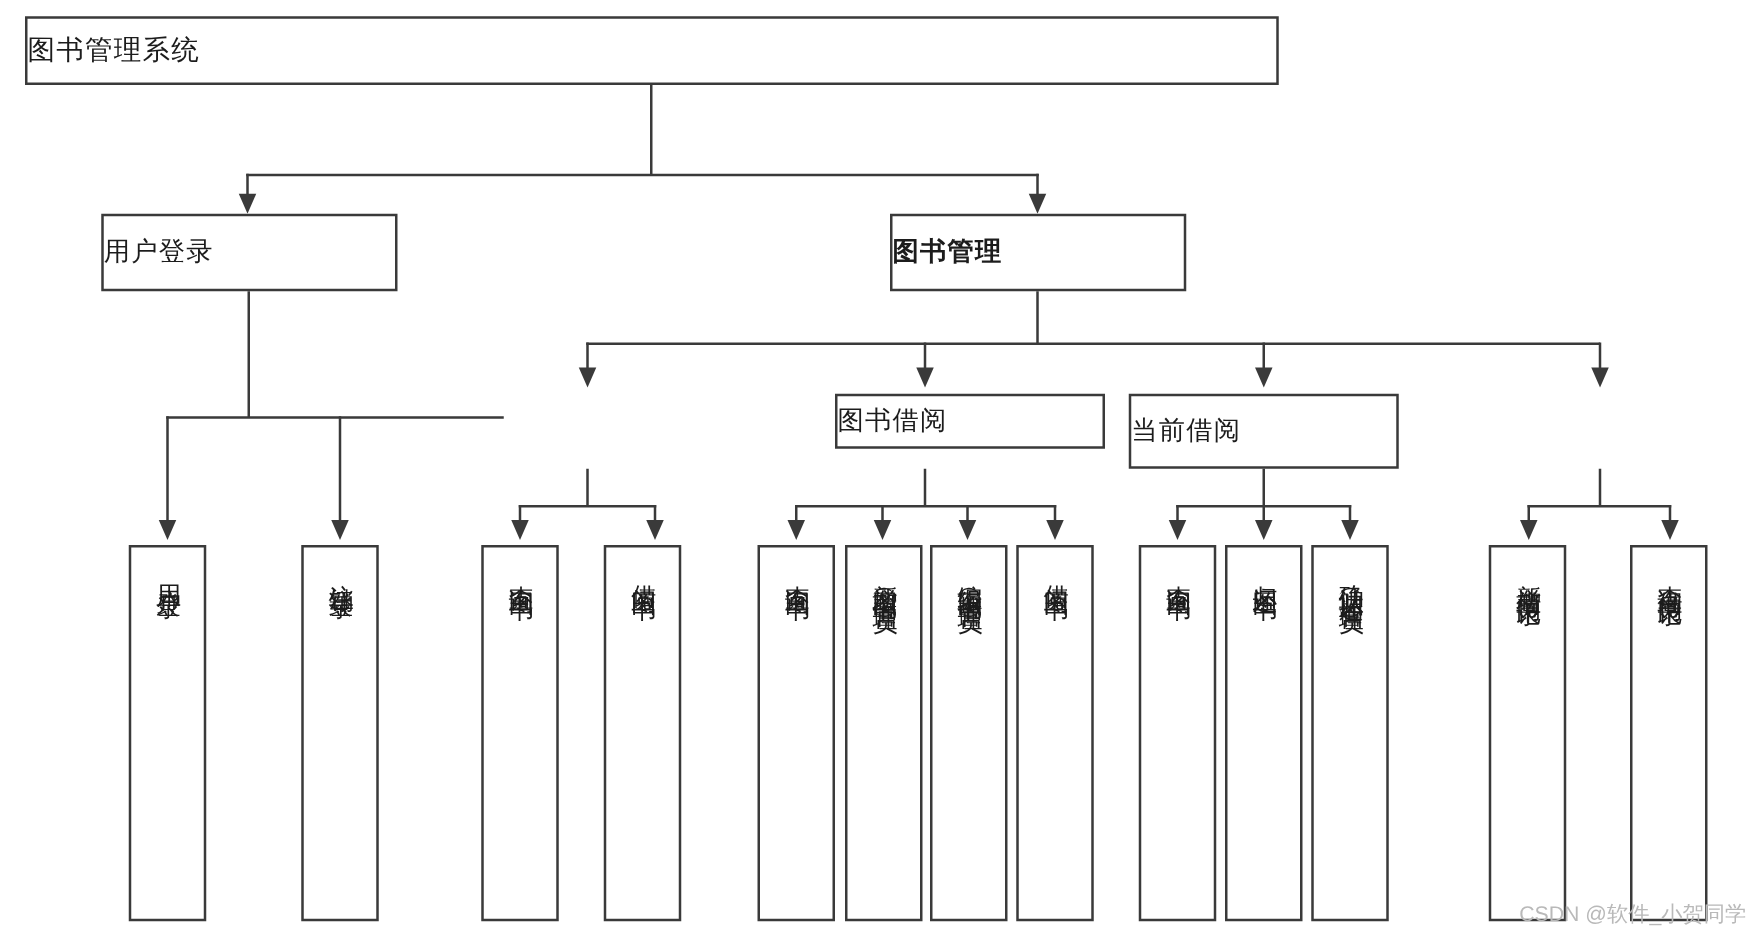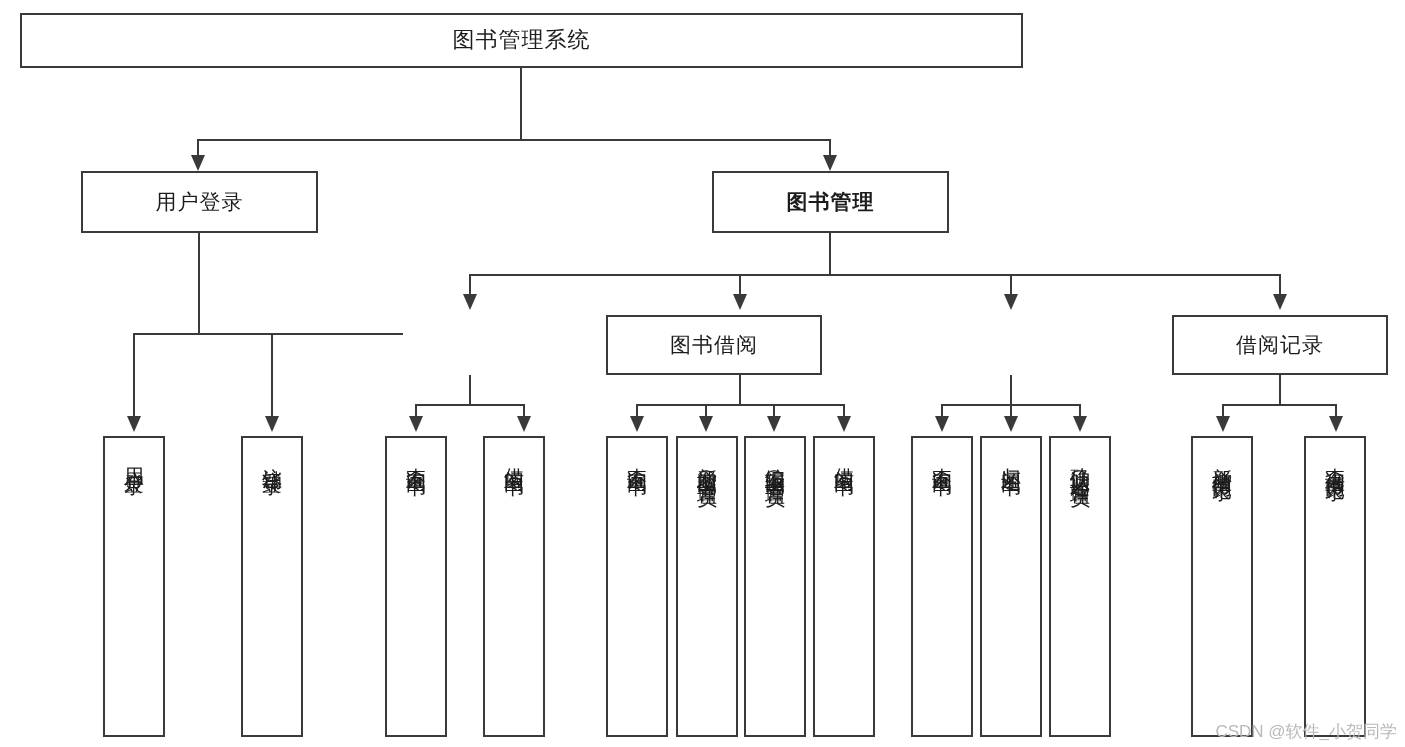--- a/index.html
+++ b/index.html
@@ -19,21 +19,20 @@
   }
 
   
   .node {
     position: absolute;
     box-sizing: border-box;
     background: #ffffff;
     border: 2px solid #3a3a3a;
     display: flex;
     align-items: center;
-    justify-content: center;
     color: #1c1c1c;
   }
   .node.horiz {
     font-size: 21px;
     letter-spacing: 1px;
     line-height: 1.1;
   }
   .node.root {
     font-size: 22px;
   }
@@ -123,25 +122,25 @@
 
   <div class="line-v" style="left:739px; top:274px; height:26px;"></div>
   <div class="arrow" style="left:733px; top:294px;"></div>
 
   <div class="line-v" style="left:1010px; top:274px; height:26px;"></div>
   <div class="arrow" style="left:1004px; top:294px;"></div>
 
   <div class="line-v" style="left:1279px; top:274px; height:26px;"></div>
   <div class="arrow" style="left:1273px; top:294px;"></div>
 
-  <div class="node horiz" style="left:606px; top:315px; width:216px; height:60px;">
+  <div class="node horiz" style="left:668px; top:315px; width:216px; height:44px;">
     <span>图书借阅</span>
   </div>
-  <div class="node horiz" style="left:1172px; top:315px; width:216px; height:60px;">
-    <span>借阅记录</span>
+  <div class="node horiz" style="left:903px; top:315px; width:216px; height:60px;">
+    <span>当前借阅</span>
   </div>
 
   <div class="line-v" style="left:469px; top:375px; height:30px;"></div>
   <div class="line-h" style="left:415px; top:404px; width:110px; height:2px;"></div>
   <div class="line-v" style="left:415px; top:404px; height:16px;"></div>
   <div class="arrow" style="left:409px; top:416px;"></div>
   <div class="line-v" style="left:523px; top:404px; height:16px;"></div>
   <div class="arrow" style="left:517px; top:416px;"></div>
 
   <div class="line-v" style="left:739px; top:375px; height:30px;"></div>

